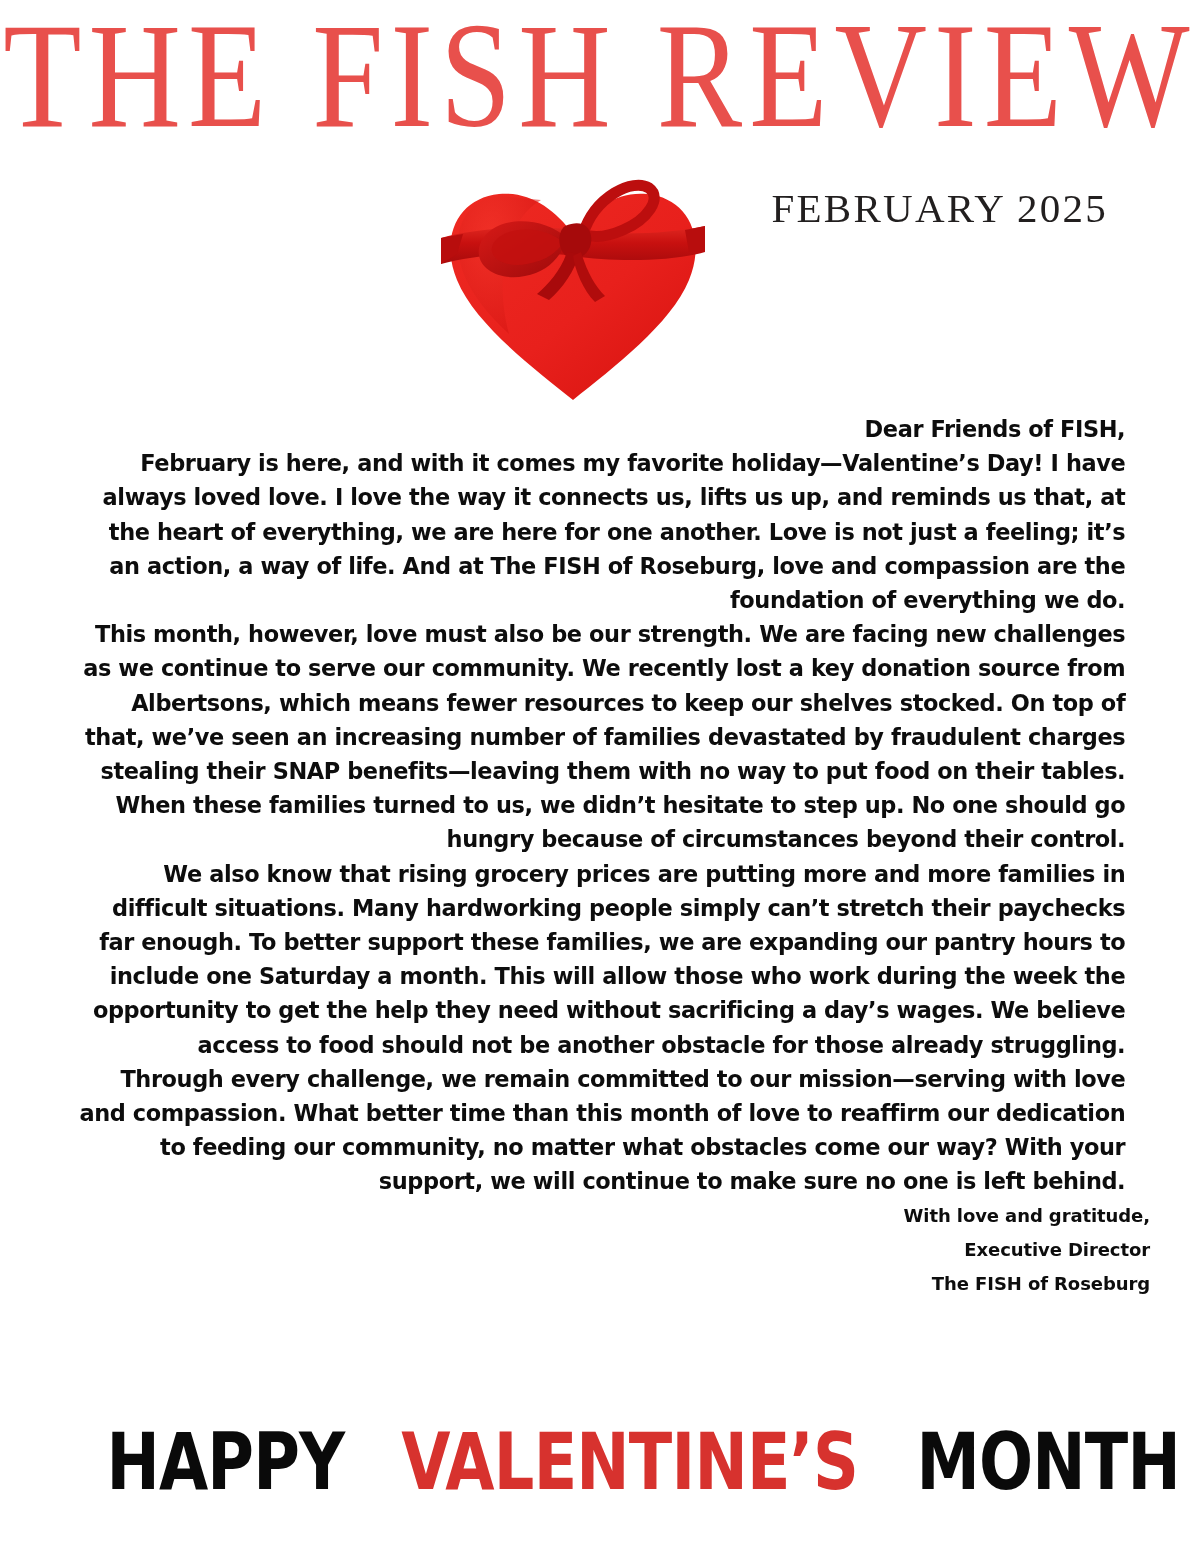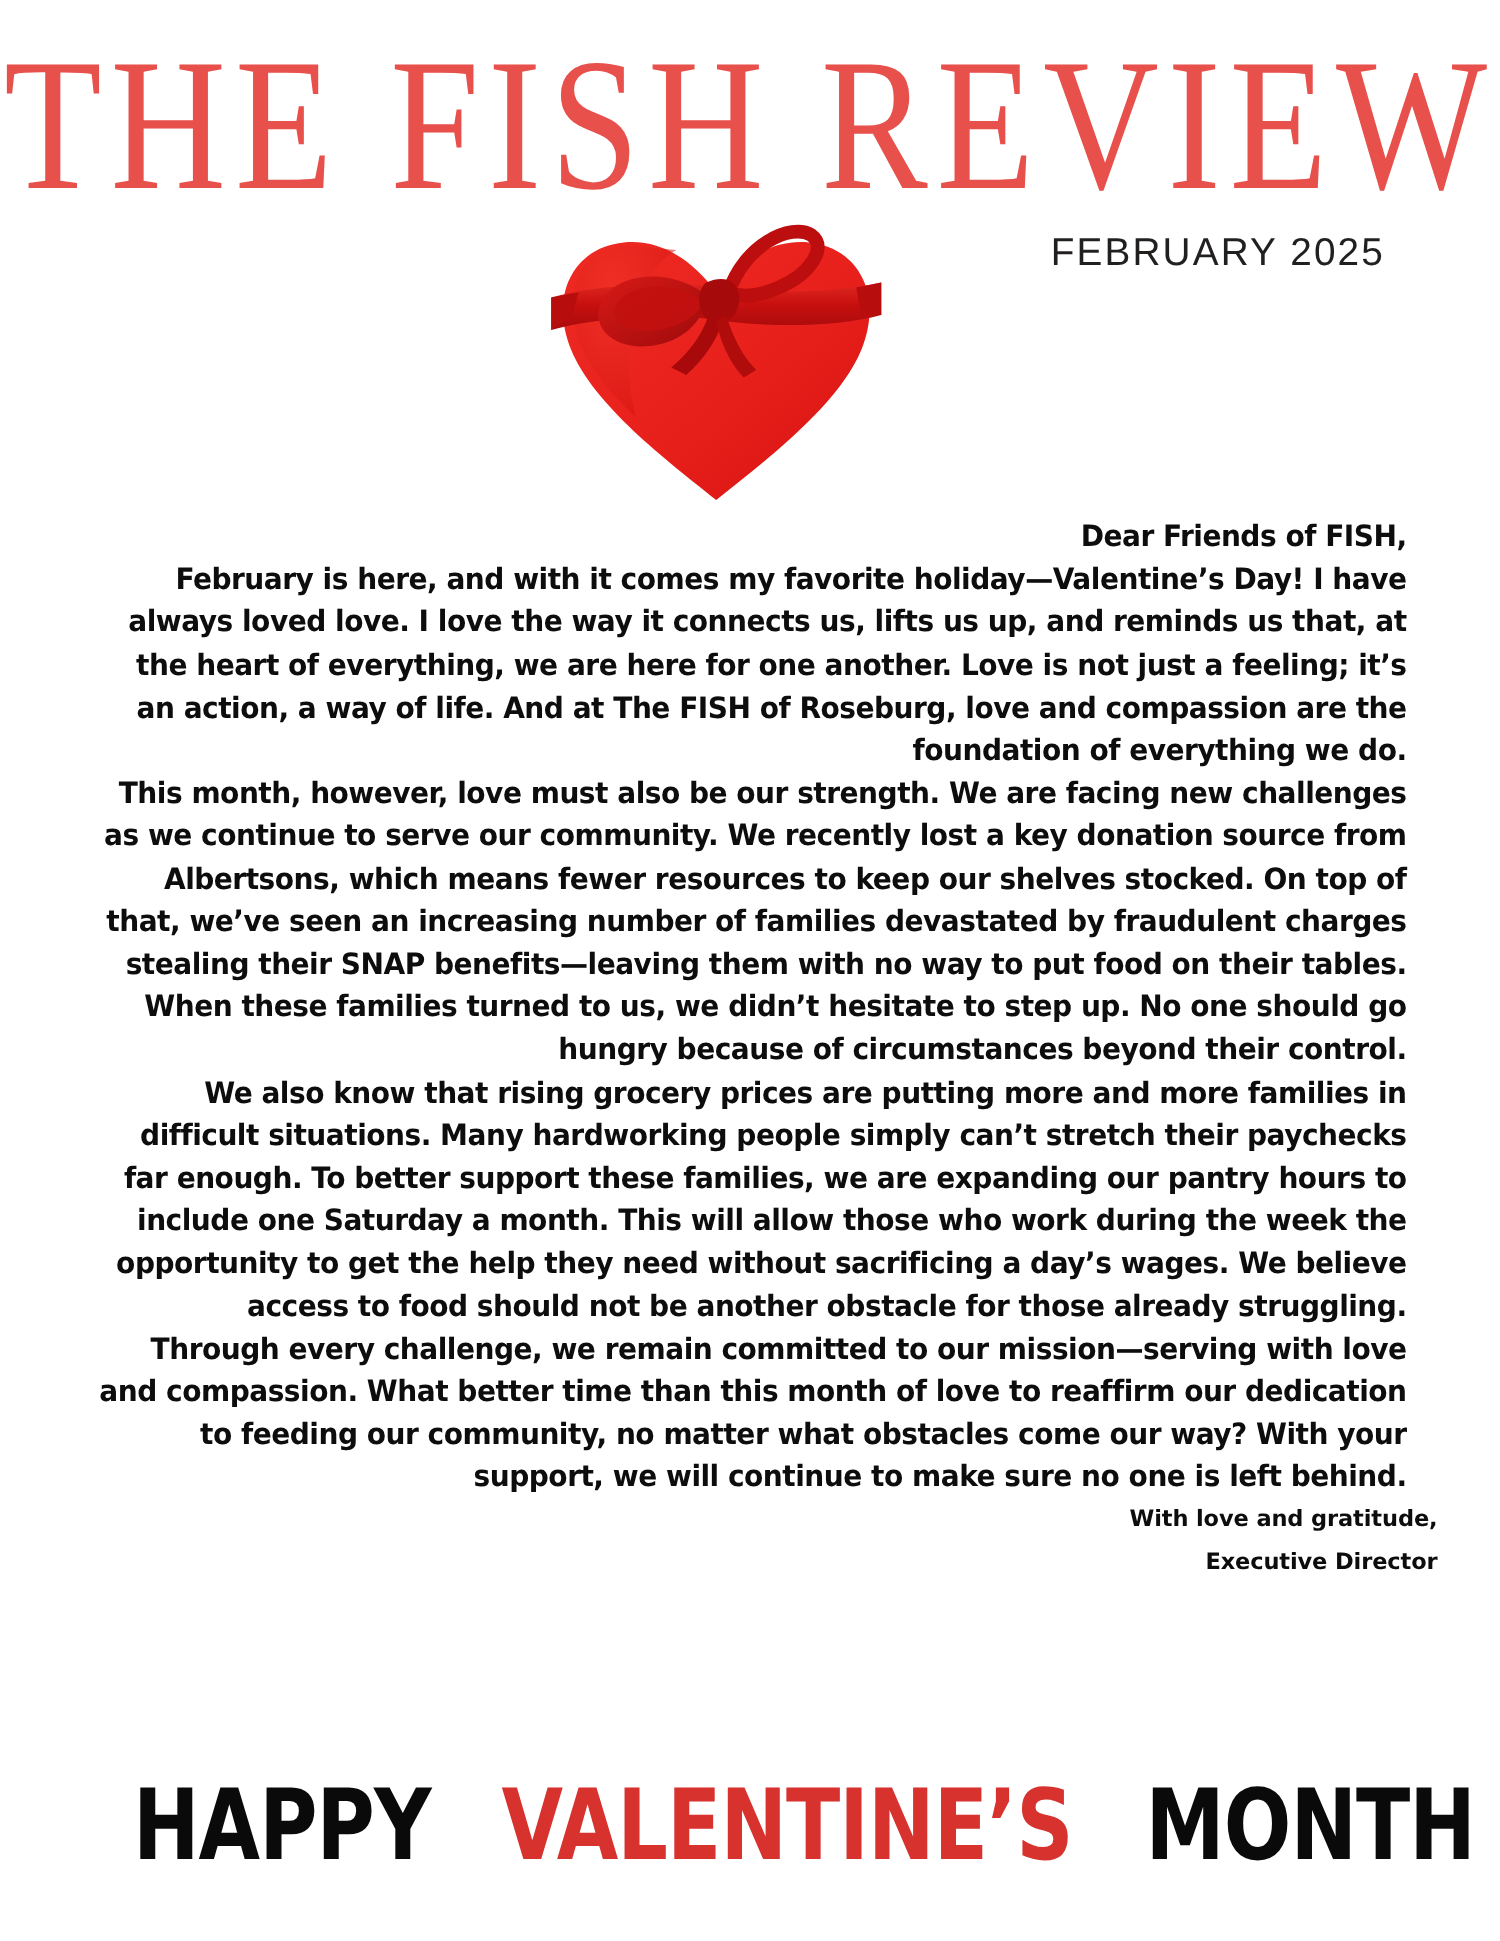--- a/index.html
+++ b/index.html
@@ -13,21 +13,21 @@
     position: relative;
     overflow: hidden;
     font-family: "Liberation Sans", sans-serif;
     color: #111111;
   }
 
   
   .masthead {
     position: absolute;
     left: 0;
-    top: 24px;
+    top: 0;
     width: 1200px;
     text-align: center;
   }
   .masthead-title {
     display: block;
     font-family: "Liberation Serif", "DejaVu Serif", serif;
     font-weight: 400;
     font-size: 128px;
     line-height: 1.0;
     letter-spacing: 0.055em;
@@ -35,23 +35,23 @@
     transform: scaleY(1.18);
     transform-origin: top center;
     white-space: nowrap;
   }
 
   
   .issue-date {
     position: absolute;
     right: 92px;
     top: 184px;
-    font-family: Liberation Sans, sans-serif;
+    font-family: Liberation Serif, serif;
     font-weight: 400;
-    font-size: 31px;
+    font-size: 41px;
     letter-spacing: 0.055em;
     color: #221f1f;
     white-space: nowrap;
   }
 
   
   .heart-wrap {
     position: absolute;
     left: 437px;
     top: 172px;
@@ -181,17 +181,18 @@
 
 <div class="letter">
   <p class="salutation">Dear Friends of FISH,</p>
   <p>February is here, and with it comes my favorite holiday—Valentine’s Day! I have always loved love. I love the way it connects us, lifts us up, and reminds us that, at the heart of everything, we are here for one another. Love is not just a feeling; it’s an action, a way of life. And at The FISH of Roseburg, love and compassion are the foundation of everything we do.</p>
   <p>This month, however, love must also be our strength. We are facing new challenges as we continue to serve our community. We recently lost a key donation source from Albertsons, which means fewer resources to keep our shelves stocked. On top of that, we’ve seen an increasing number of families devastated by fraudulent charges stealing their SNAP benefits—leaving them with no way to put food on their tables. When these families turned to us, we didn’t hesitate to step up. No one should go hungry because of circumstances beyond their control.</p>
   <p>We also know that rising grocery prices are putting more and more families in difficult situations. Many hardworking people simply can’t stretch their paychecks far enough. To better support these families, we are expanding our pantry hours to include one Saturday a month. This will allow those who work during the week the opportunity to get the help they need without sacrificing a day’s wages. We believe access to food should not be another obstacle for those already struggling.</p>
   <p>Through every challenge, we remain committed to our mission—serving with love and compassion. What better time than this month of love to reaffirm our dedication to feeding our community, no matter what obstacles come our way? With your support, we will continue to make sure no one is left behind.</p>
 
   <div class="sig-line">With love and gratitude,</div>
   <div class="sig-line">Executive Director</div>
+  <div class="sig-line">The FISH of Roseburg</div>
 </div>
 
 <div class="footer-banner">
   <span class="fb-dark">HAPPY </span><span class="fb-red">VALENTINE’S</span><span class="fb-dark"> MONTH</span>
 </div>
 
 </body></html>

